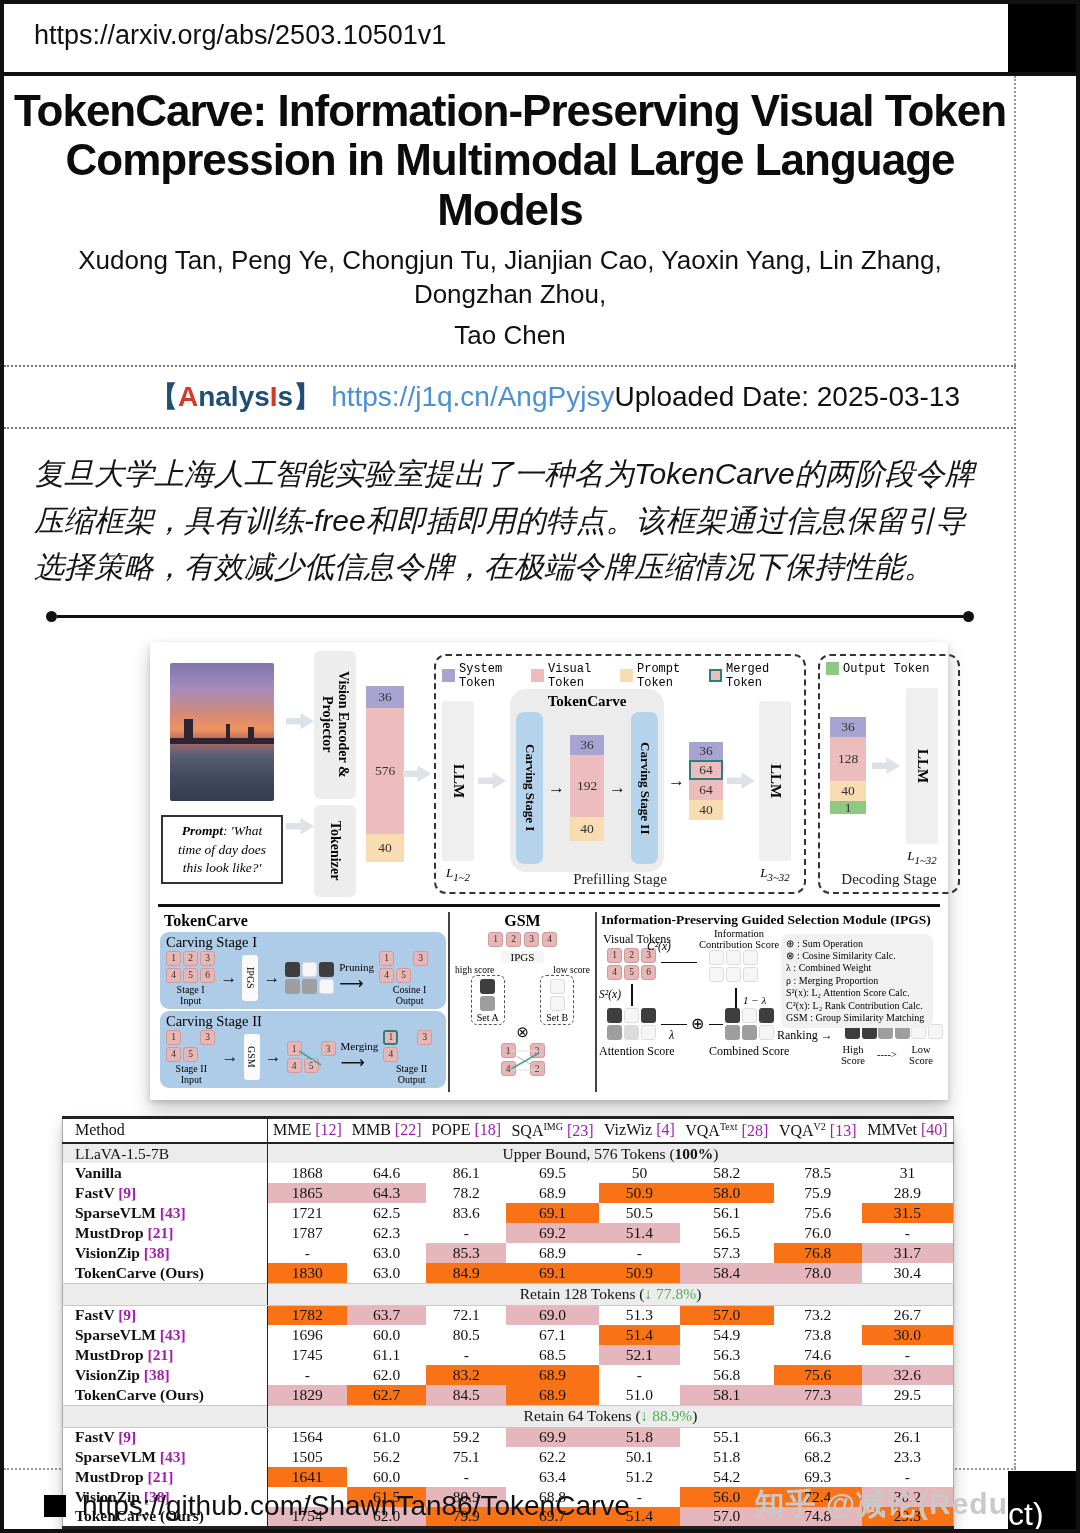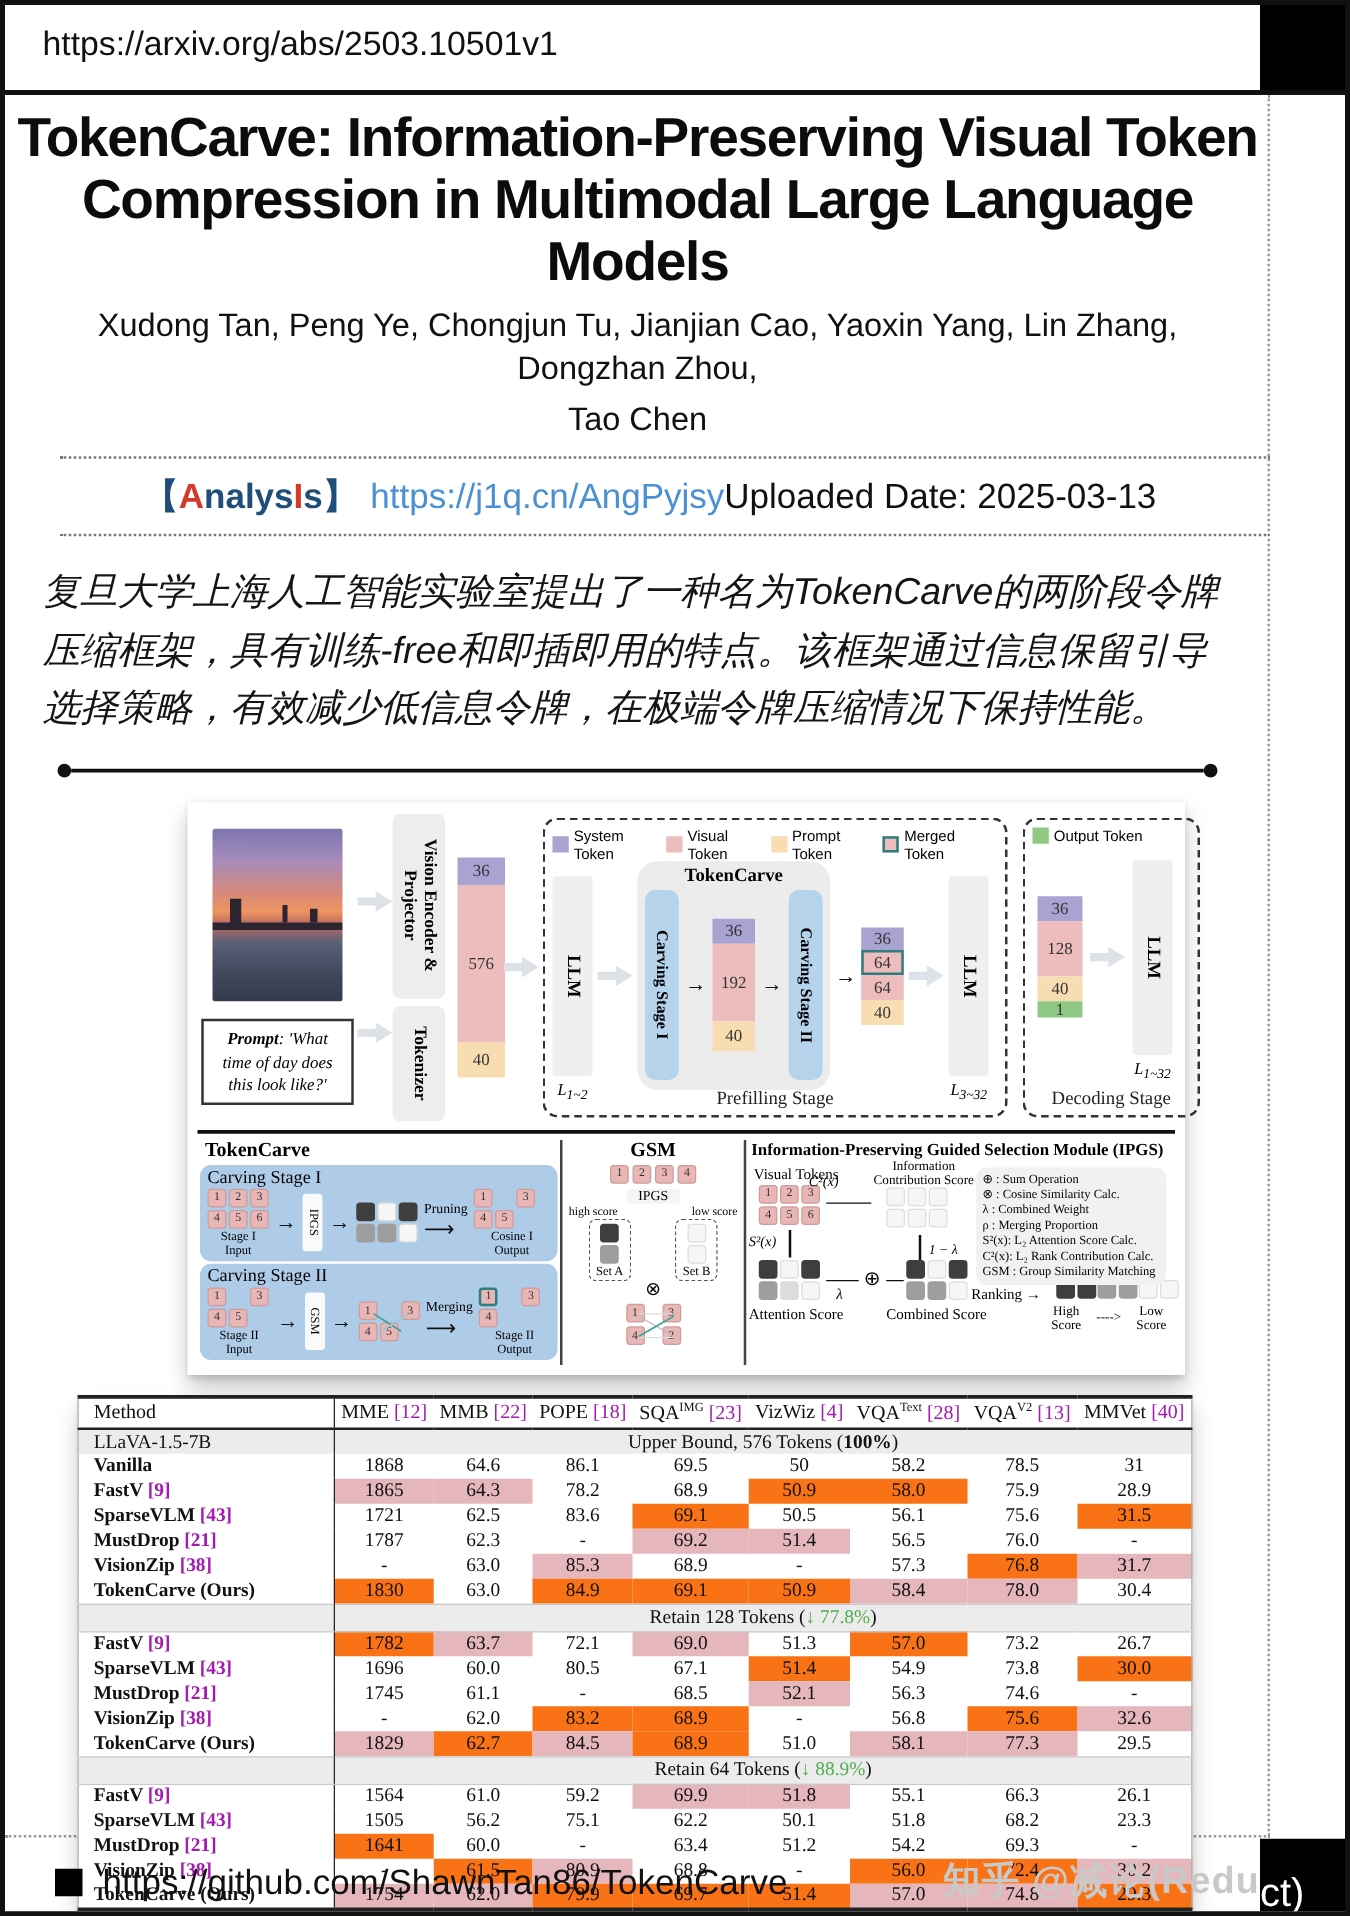--- a/index.html
+++ b/index.html
@@ -23,22 +23,22 @@
 
   .content { position:absolute; top:72px; left:0; width:1012px; }
 
   h1.title { margin-top:10px; padding:0 8px; text-align:center; font-size:44px; font-weight:bold;
              line-height:1.12; letter-spacing:-1px; color:#0c0c0c; }
   .authors { margin-top:10px; padding:0 14px; text-align:center; font-size:26px; line-height:1.3;
              color:#111; }
   .authors .a2 { display:block; margin-top:8px; }
 
   .abar { margin-top:12px; border-top:2px dotted #777; border-bottom:2px dotted #777;
-          padding:11px 56px 11px 67px; display:flex; justify-content:flex-start;
-          align-items:center; font-size:28px;margin-left:44px; }
+          padding:11px 56px 11px 67px; display:flex; justify-content:flex-end;
+          align-items:center; font-size:28px; }
   .abar .blue { color:#1f4e79; font-weight:bold; }
   .abar .red  { color:#d33a2a; font-weight:bold; }
   .abar .lnk  { color:#4a90d2; margin-left:10px; }
   .abar .date { color:#111; }
 
   .summary { padding:22px 34px 4px 30px; font-size:30px; font-style:italic; line-height:1.55;
              color:#151515; }
 
   .divider { margin:16px 42px 0 42px; display:flex; align-items:center; }
   .divider .dot { width:11px; height:11px; border-radius:50%; background:#111; }
@@ -73,21 +73,21 @@
          color:#333; font-family:"Liberation Serif", serif; }
   .tok.sys { background:#a8a3d1; } .tok.vis { background:#edbcbc; }
   .tok.pr  { background:#f8dcb2; } .tok.out { background:#8fc882; }
   .tok.mrg { background:#edbcbc; border:2.5px solid #2f7e7e; }
 
   .dashbox { border:2.5px dashed #333; border-radius:12px; position:relative; height:240px; }
   .prefill { width:372px; flex:none; margin:0 4px; }
   .decode  { width:142px; flex:none; }
   .legend { display:flex; justify-content:space-around; padding:6px 6px 0 6px; }
   .legend .li { display:flex; align-items:center; gap:4px; font-size:12px;
-                font-family:Liberation Sans, sans-serif; }
+                font-family:Liberation Mono, monospace; }
   .lsq { width:13px; height:13px; flex:none; }
   .stage-lbl { position:absolute; bottom:4px; width:100%; text-align:center; font-size:15px;
                font-family:"Liberation Serif", serif; color:#222; }
   .llm { width:32px; background:#efefef; border-radius:3px; position:relative; display:flex;
          align-items:center; justify-content:center; flex:none; }
   .llm .vtext { font-family:"Liberation Serif", serif; font-size:15px; }
   .llm .lsub { position:absolute; bottom:-22px; left:0; width:100%; text-align:center;
                font-size:13px; font-style:italic; font-family:"Liberation Serif", serif; }
   .tc-round { background:#ececec; border-radius:16px; padding:4px 6px 8px 6px; }
   .tc-title { text-align:center; font-weight:bold; font-size:15px;

